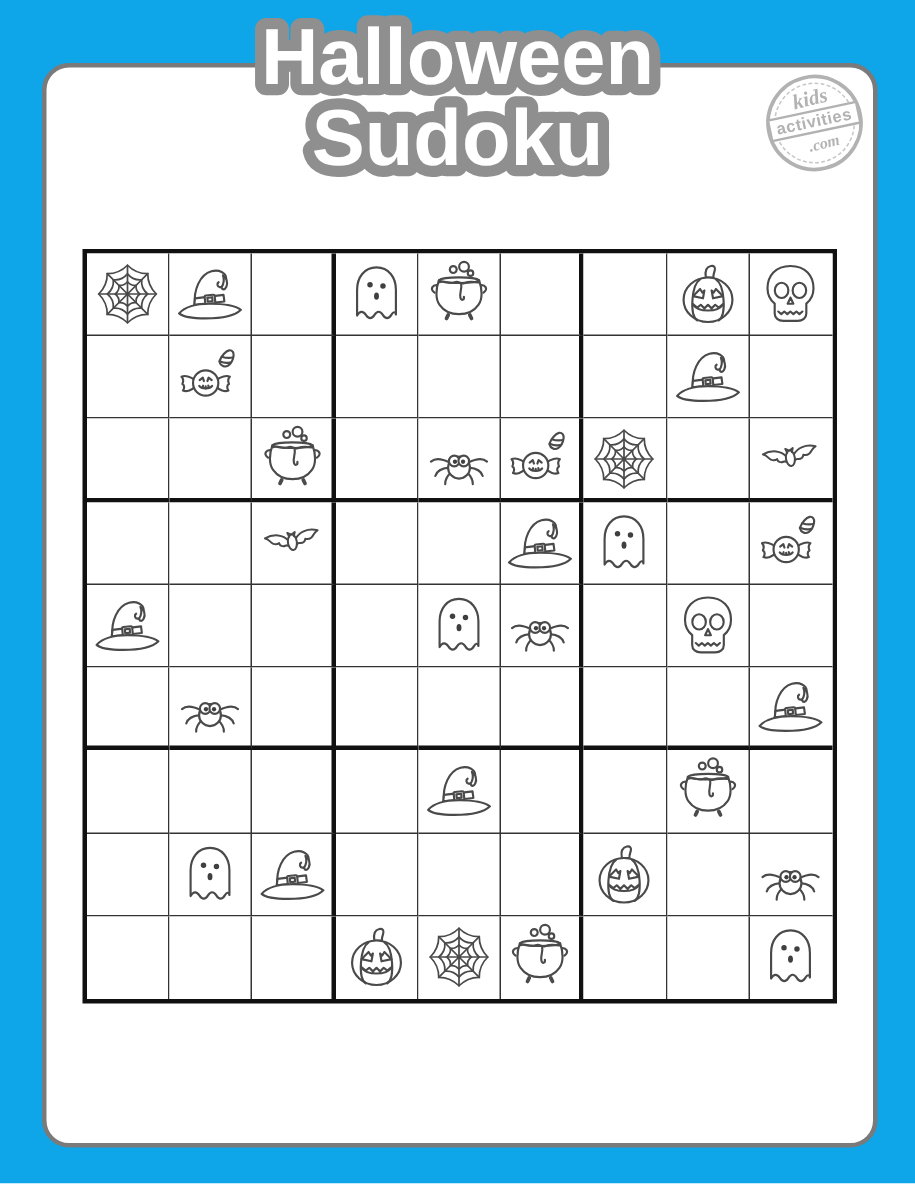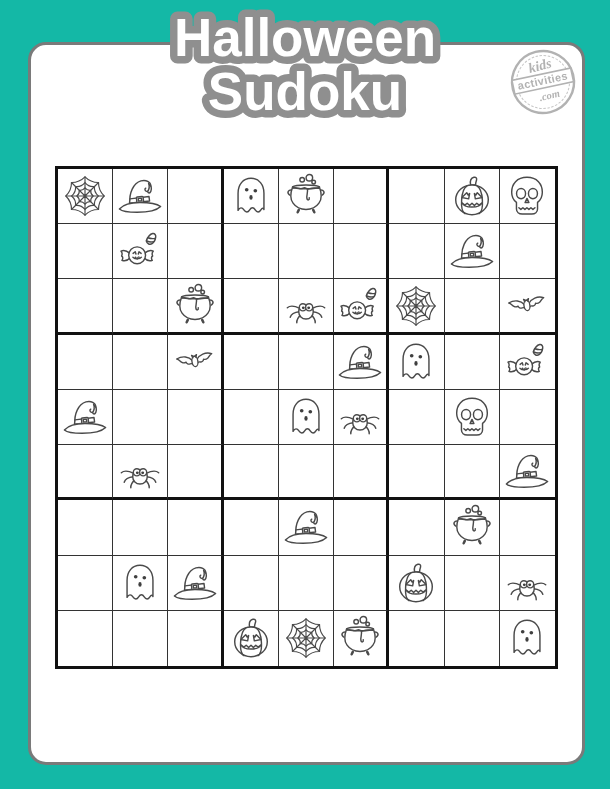--- a/index.html
+++ b/index.html
@@ -1,16 +1,16 @@
 <!DOCTYPE html>
 <html><head>
 <meta charset="utf-8">
 <style>
   html,body{margin:0;padding:0;background:#ffffff;}
-  .page{position:relative;width:610px;height:789px;background:#14b8a6;overflow:hidden;
+  .page{position:relative;width:610px;height:789px;background:#0ea5e9;overflow:hidden;
         font-family:"Liberation Sans",sans-serif;}
   .page-border{position:absolute;left:28px;top:42px;width:557px;height:723px;
         border:3px solid #7a7a7a;border-radius:18px;box-sizing:border-box;background:#ffffff;}
   .title-svg{position:absolute;left:125px;top:0;z-index:5;}
   .logo-svg{position:absolute;left:508px;top:47px;z-index:6;}
   .grid{position:absolute;left:55px;top:166px;width:503px;height:503px;
         border:3px solid #111111;box-sizing:border-box;background:#ffffff;
         display:grid;grid-template-columns:repeat(9,1fr);grid-template-rows:repeat(9,1fr);z-index:4;}
   .cell{border-right:1.4px solid #333333;border-bottom:1.4px solid #333333;
         display:flex;align-items:center;justify-content:center;box-sizing:border-box;background:#ffffff;}

